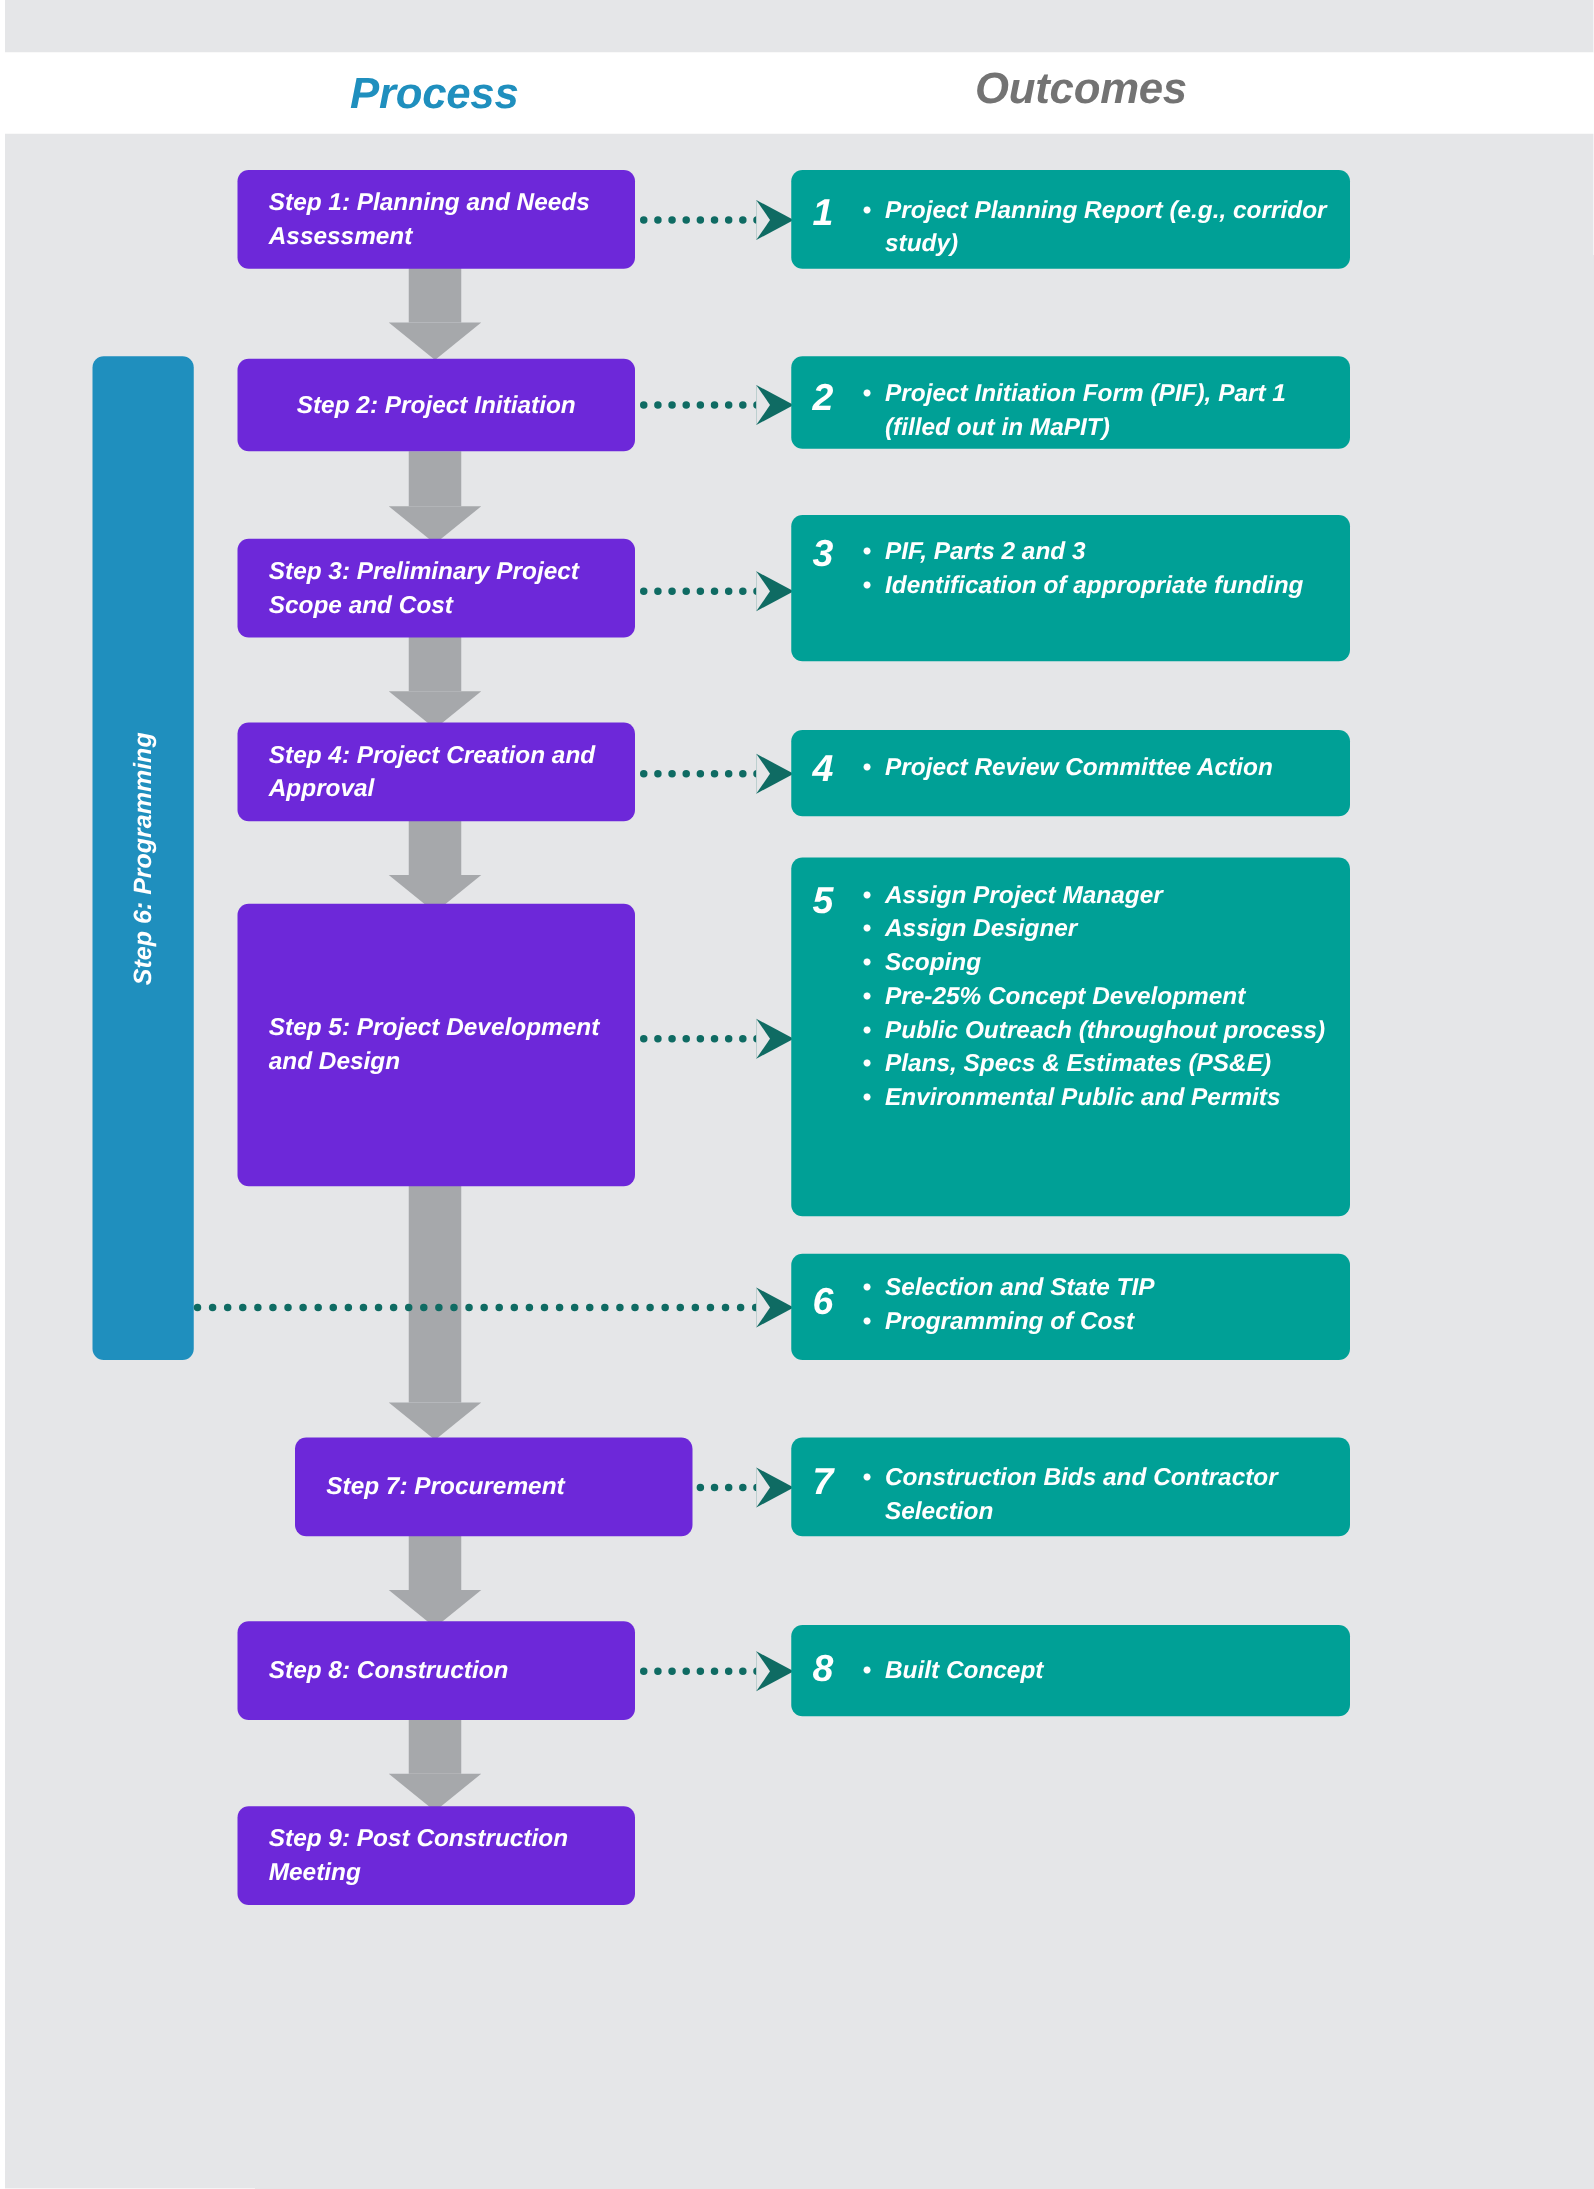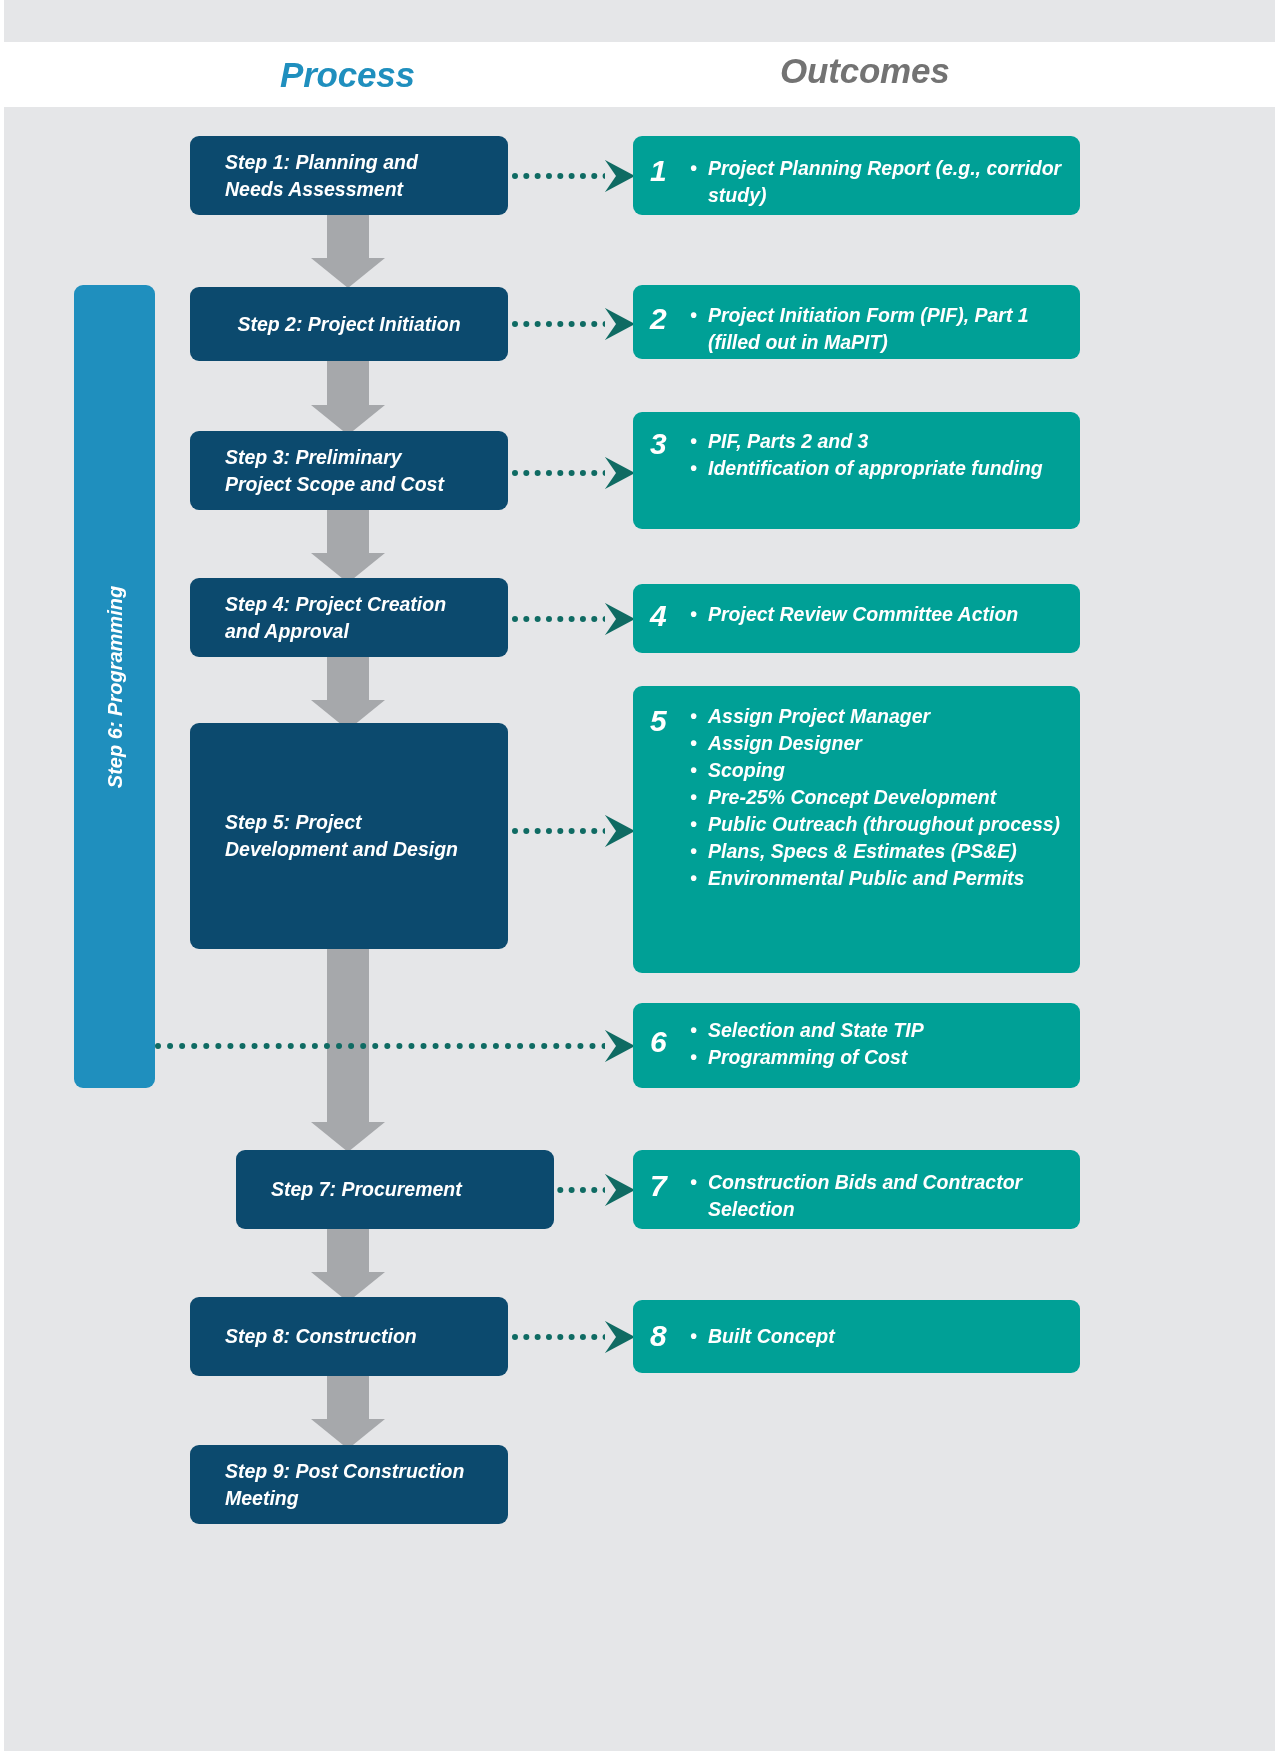--- a/index.html
+++ b/index.html
@@ -41,30 +41,30 @@
     letter-spacing: -0.2px;
     line-height: 42px;
     white-space: nowrap;
   }
   #head-process { left: 280px; top: 54px; color: #1f8fbe; }
   #head-outcomes { left: 748px; top: 50px; color: #737373; margin-left: 32px; }
 
   
   .proc-box {
     position: absolute;
-    background: #0c4a6e;
+    background: #6d28d9;
     border-radius: 9px;
     color: #ffffff;
     font-weight: bold;
     font-size: 19.5px;
     line-height: 27px;
     display: flex;
     align-items: center;
     box-sizing: border-box;
-    padding: 0 35px;
+    padding: 0 25px;
   }
   .proc-box .txt { display: block; }
 
   
   #prog-bar {
     position: absolute;
     left: 74px; top: 285px; width: 81px; height: 803px;
     background: #1f8fbe;
     border-radius: 9px;
   }

